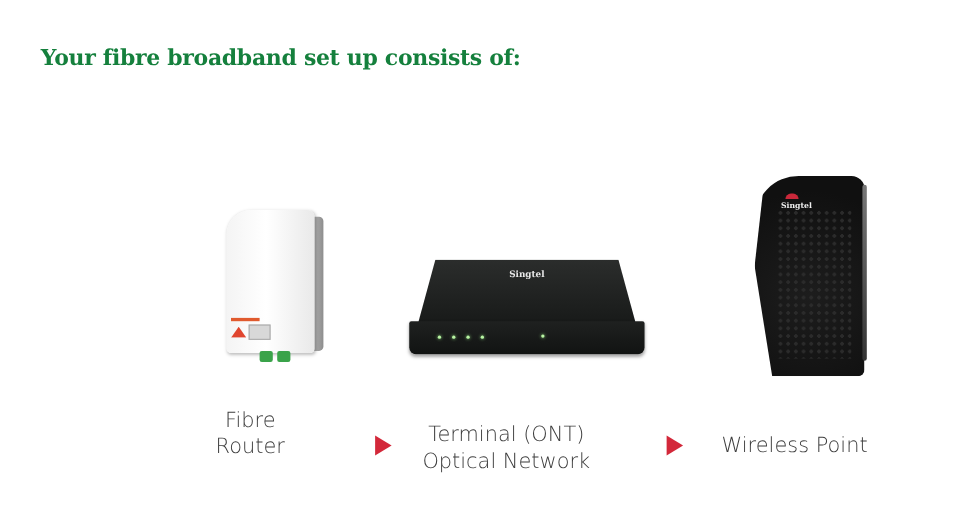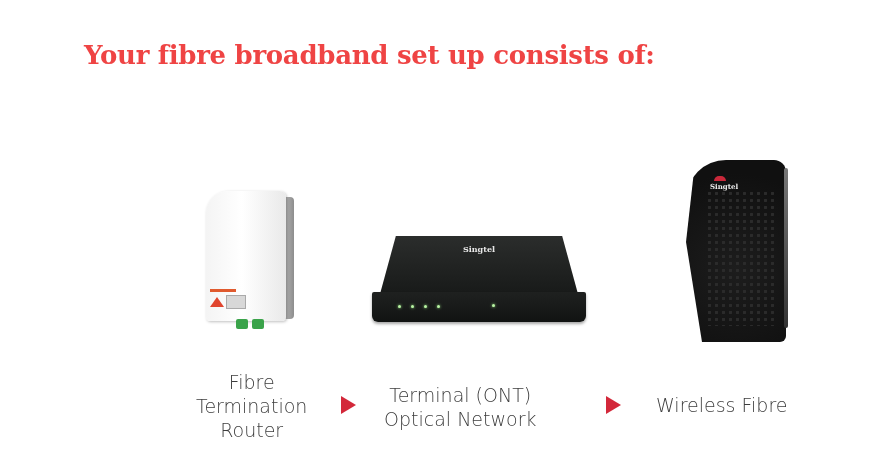--- a/index.html
+++ b/index.html
@@ -1,20 +1,20 @@
 <!DOCTYPE html>
 <html><head>
 <meta charset="utf-8">
 <style>
   html, body { margin: 0; padding: 0; background: #ffffff; }
   body { width: 877px; height: 476px; position: relative; overflow: hidden; font-family: "DejaVu Sans", sans-serif; }
   .heading {
     position: absolute; left: 37px; top: 40px;
     font-family: "DejaVu Serif", serif; font-weight: bold;
-    font-size: 26px; color: #ef4444; letter-spacing: -0.3px; margin-left: 47px;
+    font-size: 20px; color: #15803d; letter-spacing: -0.3px;
   }
   .label {
     position: absolute; color: #3d3d3d; font-size: 19px; line-height: 24px;
     font-family: "DejaVu Sans", sans-serif; font-weight: 300; text-align: center;
   }
   .arrow {
     position: absolute; width: 0; height: 0;
     border-top: 9px solid transparent; border-bottom: 9px solid transparent;
     border-left: 15px solid #d3283a;
   }
@@ -96,28 +96,27 @@
 
 <div class="router">
   <div class="body"></div>
   <div class="edge"></div>
   <div class="logo"></div>
   <div class="brand">Singtel</div>
 </div>
 
 <div class="label" style="left:196px;top:370px">
   <div>Fibre</div>
-  <div>Termination</div>
   <div>Router</div>
 </div>
 
 <div class="arrow" style="left:341px;top:396px"></div>
 
 <div class="label" style="left:384px;top:383px;text-align:center">
   <div>Terminal (ONT)</div>
   <div>Optical Network</div>
 </div>
 
 <div class="arrow" style="left:606px;top:396px"></div>
 
 <div class="label" style="left:656px;top:393px">
-  <div>Wireless Fibre</div>
+  <div>Wireless Point</div>
 </div>
 
 </body></html>

